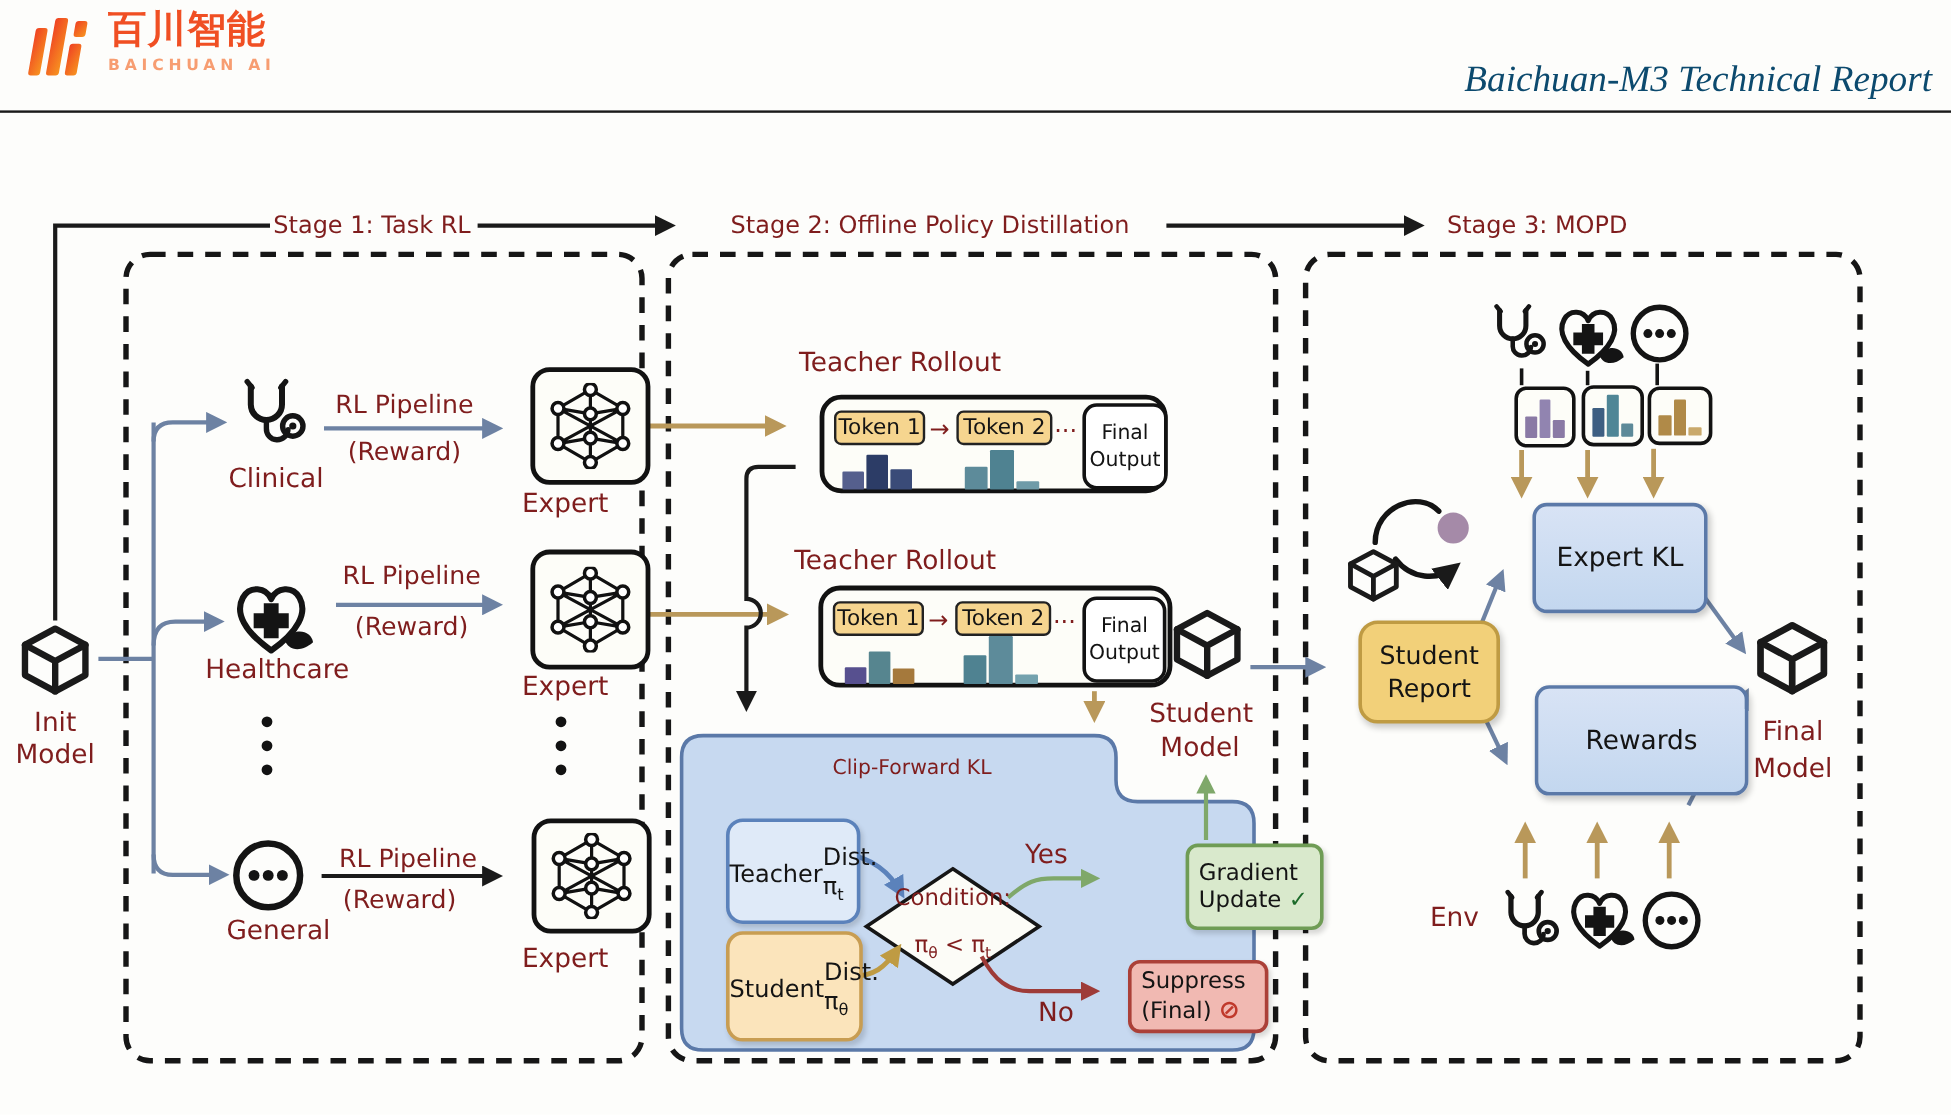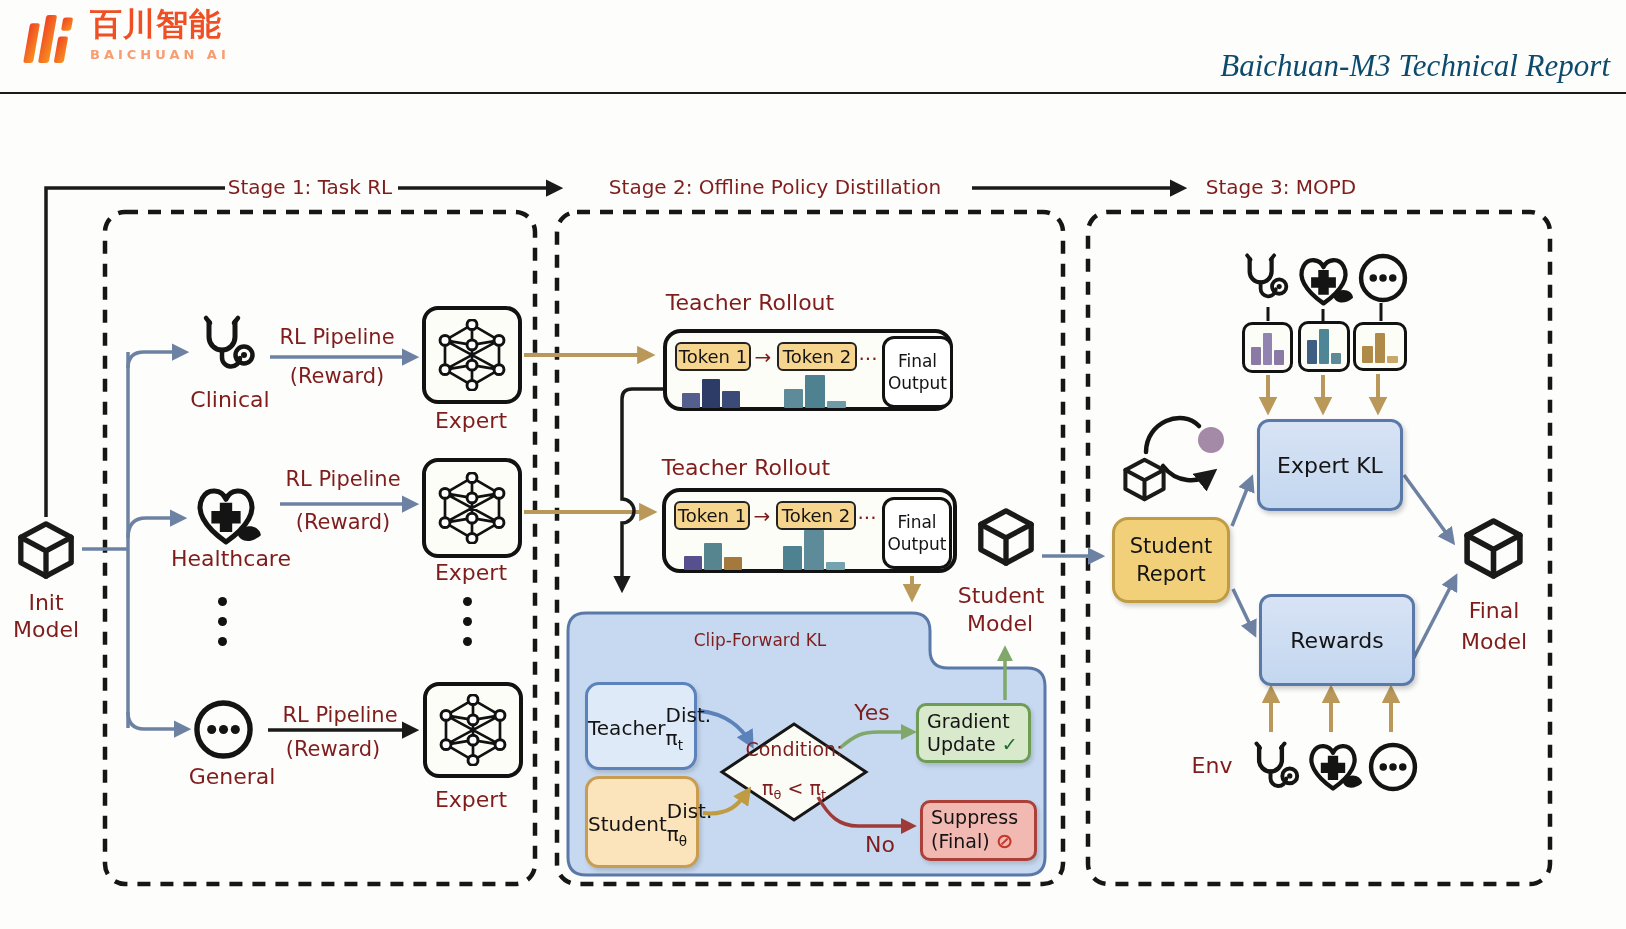--- a/index.html
+++ b/index.html
@@ -9,21 +9,21 @@
   .lbl{position:absolute;transform:translate(-50%,-50%);white-space:nowrap;text-align:center;color:#7f1d1d;line-height:1.1;}.f19{font-size:19px}.f20{font-size:20px}
   .f21{font-size:21px}.f22{font-size:22px}.f23{font-size:17px}
   
   .logo{position:absolute;left:14px;top:8px;display:flex;align-items:flex-start;gap:10px;}
   .brand-cn{font-size:32px;font-weight:bold;color:#f04f23;letter-spacing:1px;line-height:1.05;}
   .brand-en{font-size:13px;font-weight:bold;color:#f79d71;letter-spacing:4px;margin-top:5px;}
   .report-title{position:absolute;right:16px;top:48px;font-family:"Liberation Serif","DejaVu Serif",serif;
                 font-style:italic;font-size:31px;color:#0c4a6e;}
   .hrule{position:absolute;left:0;right:0;top:92px;border-top:2.5px solid #1a1a1a;}
   
-  .box{position:absolute;box-sizing:border-box;}
+  .box{position:absolute;box-sizing:border-box;margin-left:20px;}
   .expert{border:4px solid #121212;border-radius:16px;background:#fdfdf8;display:flex;align-items:center;justify-content:center;}
   .tr{border:4px solid #121212;border-radius:18px;background:#fdfdf8;}
   .chip{position:absolute;box-sizing:border-box;background:#f6d58f;border:2.5px solid #222;border-radius:6px;
         display:flex;align-items:center;justify-content:center;font-size:18px;}
   .fo{position:absolute;box-sizing:border-box;border:3.5px solid #121212;border-radius:12px;background:#fff;
       display:flex;flex-direction:column;align-items:center;justify-content:center;font-size:17px;line-height:1.3;}
   .dist{display:flex;align-items:flex-end;gap:2px;}
   .dist .bar{flex:1 1 0;border-radius:1px;}
   .distbox{display:flex;align-items:center;padding-top:5px;box-shadow:2px 3px 4px rgba(0,0,0,.15);}
   .tdist{background:#dfeaf8;border:3px solid #5b82bb;border-radius:14px;font-size:20px;line-height:1.18;}
@@ -332,21 +332,21 @@
         <div class="bar" style="height: 33%; background: rgb(192, 153, 47);"></div>
       </div>
   </div>
 
   <div class="lbl f19" style="left:794px;top:749px">Condition:</div>
   <div class="lbl f19" style="left:794px;top:790px"><span>π</span><sub>θ</sub><span> &lt; </span><span>π</span><sub>t</sub></div>
 
   <div class="lbl f22" style="left:872px;top:713px">Yes</div>
   <div class="lbl f22" style="left:880px;top:845px">No</div>
 
-  <div class="box gradient" style="left:916px;top:703px;width:115px;height:60px">
+  <div class="box gradient" style="left:968px;top:703px;width:115px;height:72px">
     <div>Gradient</div>
     <div><span>Update</span> <span class="chk">✓</span></div>
   </div>
 
   <div class="box suppress" style="left:920px;top:800px;width:117px;height:61px">
     <div>Suppress</div>
     <div><span>(Final)</span> <span class="ban">⊘</span></div>
   </div>
 
   <svg class="abs" style="left:975px;top:506px" width="62" height="62">
@@ -392,21 +392,21 @@
     </svg>
 
   <div class="box srbox" style="left:1112px;top:517px;width:118px;height:86px">
     <div>Student</div>
     <div>Report</div>
   </div>
 
   <div class="box klbox" style="left:1257px;top:419px;width:146px;height:92px">
     <span>Expert KL</span>
   </div>
-  <div class="box klbox" style="left:1259px;top:594px;width:156px;height:92px">
+  <div class="box klbox" style="left:1259px;top:571px;width:178px;height:92px">
     <span>Rewards</span>
   </div>
 
   <svg class="abs" style="left:1461px;top:516px" width="65" height="65">
       <use href="#sym-cube"></use>
     </svg>
   <div class="lbl f22" style="left:1494px;top:611px">Final</div>
   <div class="lbl f22" style="left:1494px;top:642px">Model</div>
 
   <div class="lbl f22" style="left:1212px;top:766px">Env</div>

